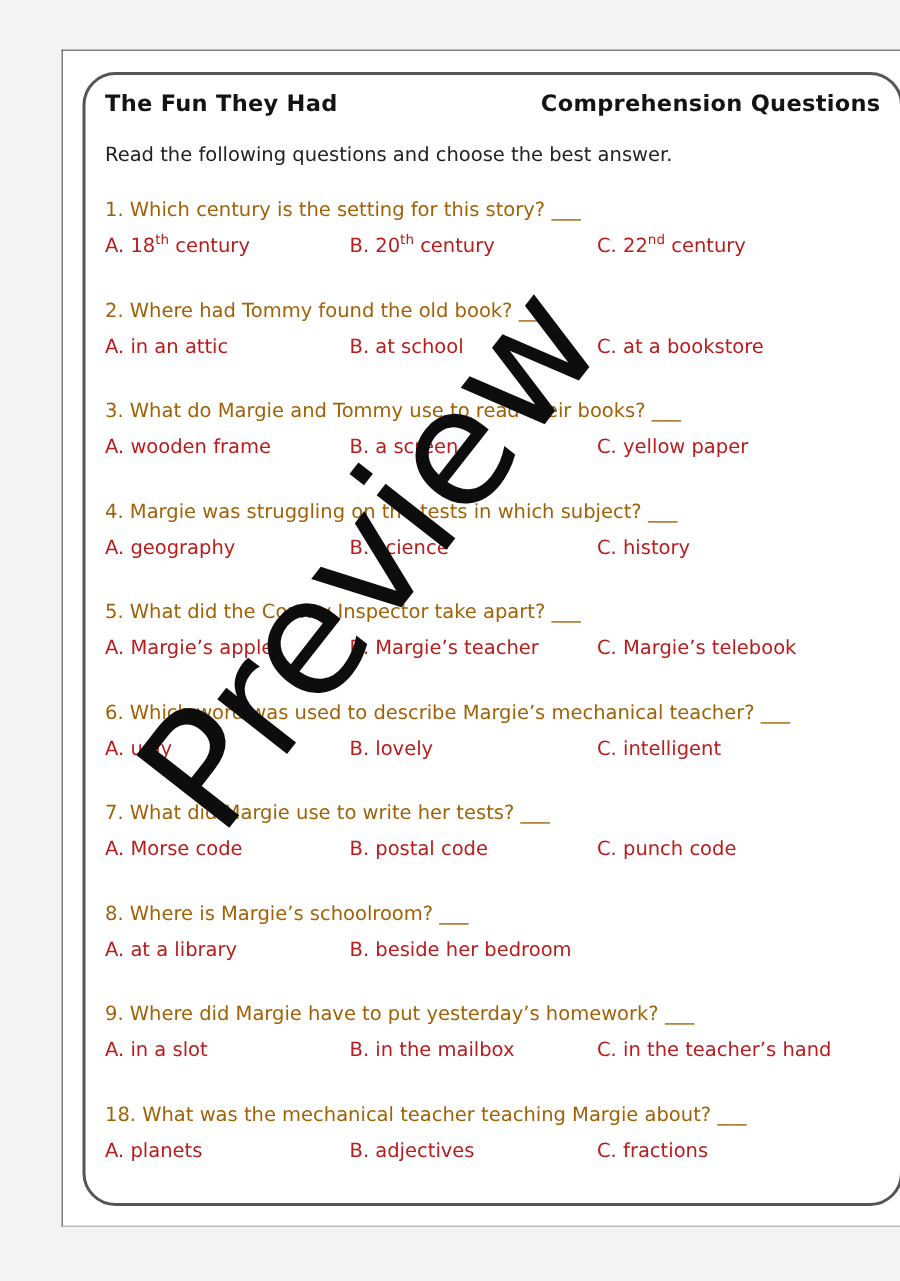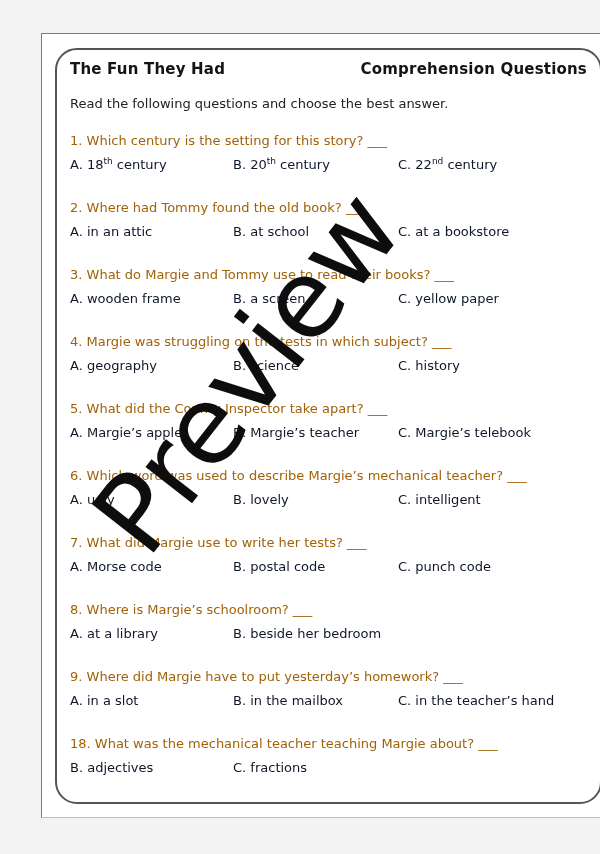--- a/index.html
+++ b/index.html
@@ -55,21 +55,21 @@
     line-height: 20px;
     color: #a16207;
     margin-bottom: 4px;
     white-space: nowrap;
   }
   .options {
     display: grid;
     grid-template-columns: 163px 165px 1fr;
     font-size: 13px;
     line-height: 20px;
-    color: #0f172a;
+    color: #b91c1c;
   }
   .option { white-space: nowrap; }
   .option sup {
     font-size: 9px;
     vertical-align: super;
     line-height: 0;
   }
   .watermark {
     position: absolute;
     left: 247px; top: 372px;
@@ -172,20 +172,21 @@
         <div class="options">
           <div class="option">A. in a slot</div>
           <div class="option">B. in the mailbox</div>
           <div class="option">C. in the teacher’s hand</div>
         </div>
       </div>
 
       <div class="question">
         <div class="q-text">18. What was the mechanical teacher teaching Margie about? ___</div>
         <div class="options">
+          <div class="option">A. planets</div>
           <div class="option">B. adjectives</div>
           <div class="option">C. fractions</div>
         </div>
       </div>
 
     </div>
   </div>
 </div>
 
 <div class="watermark">Preview</div>

